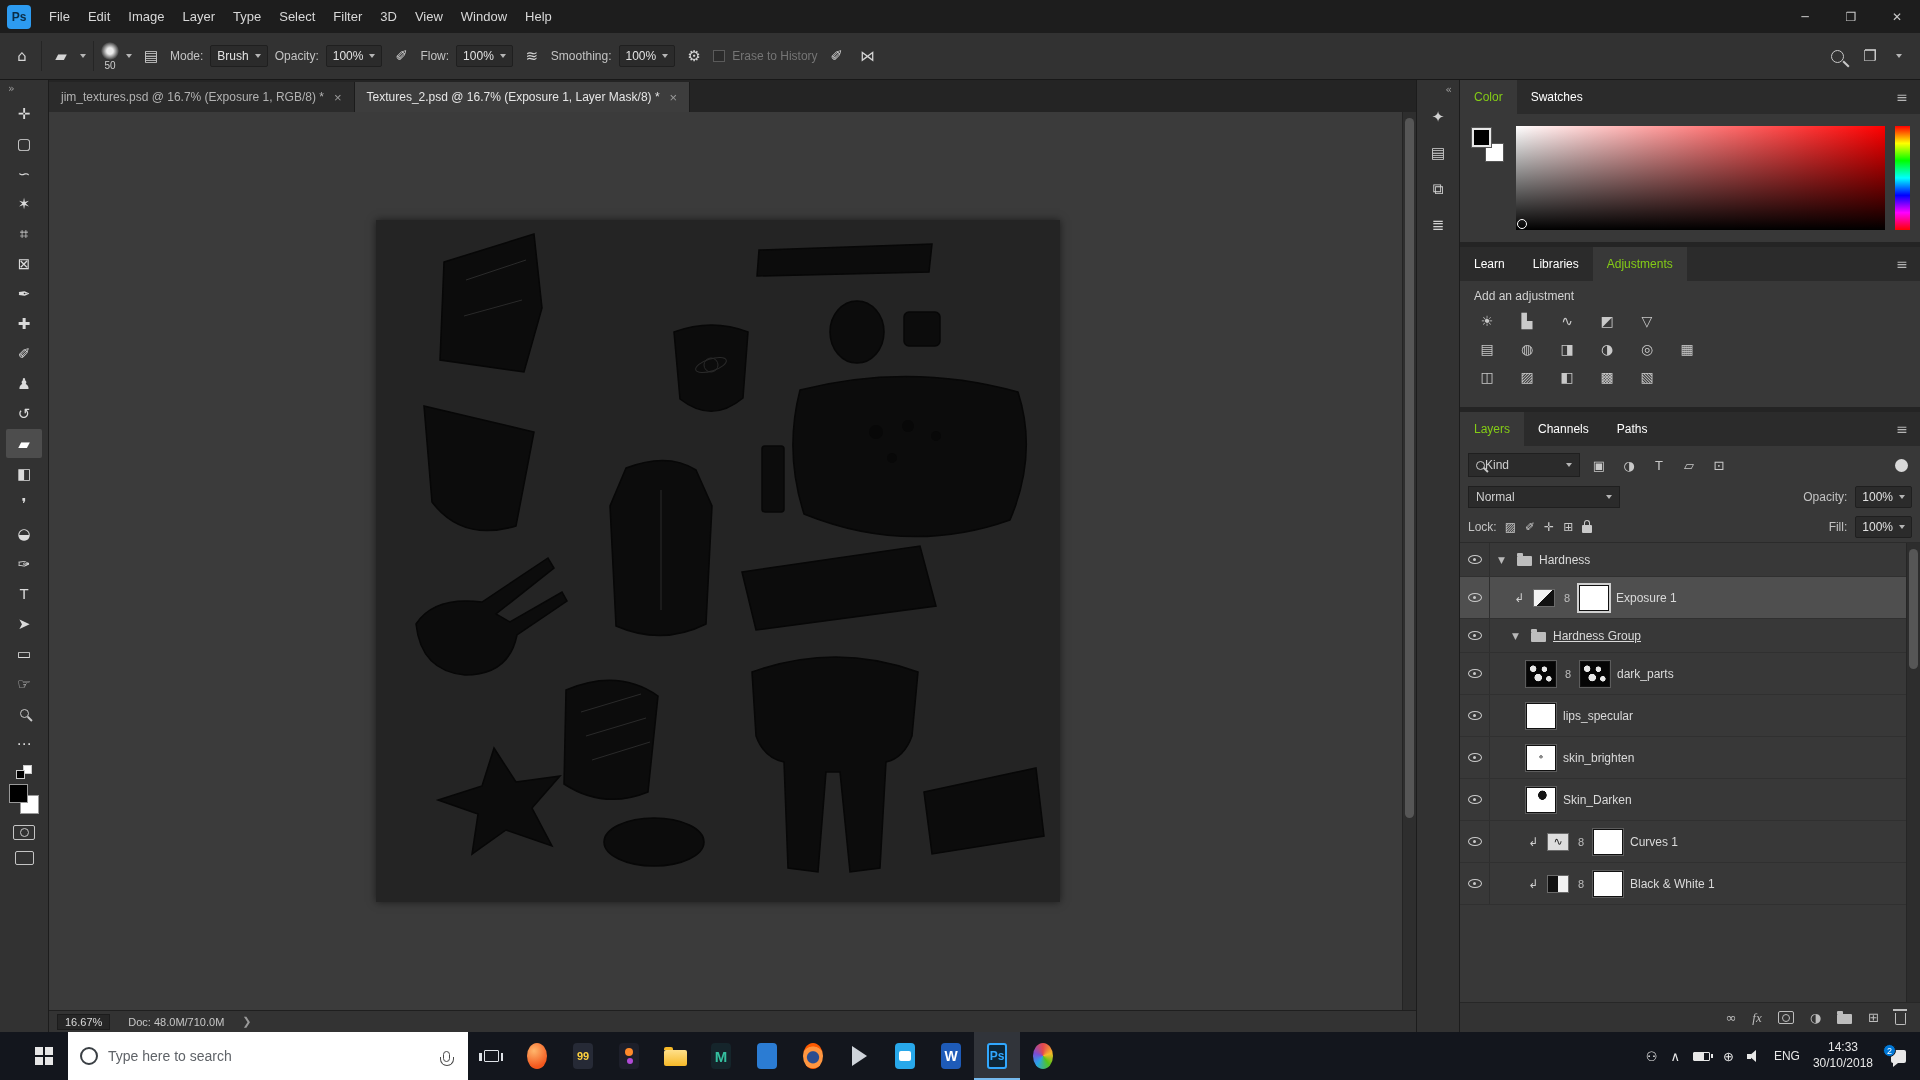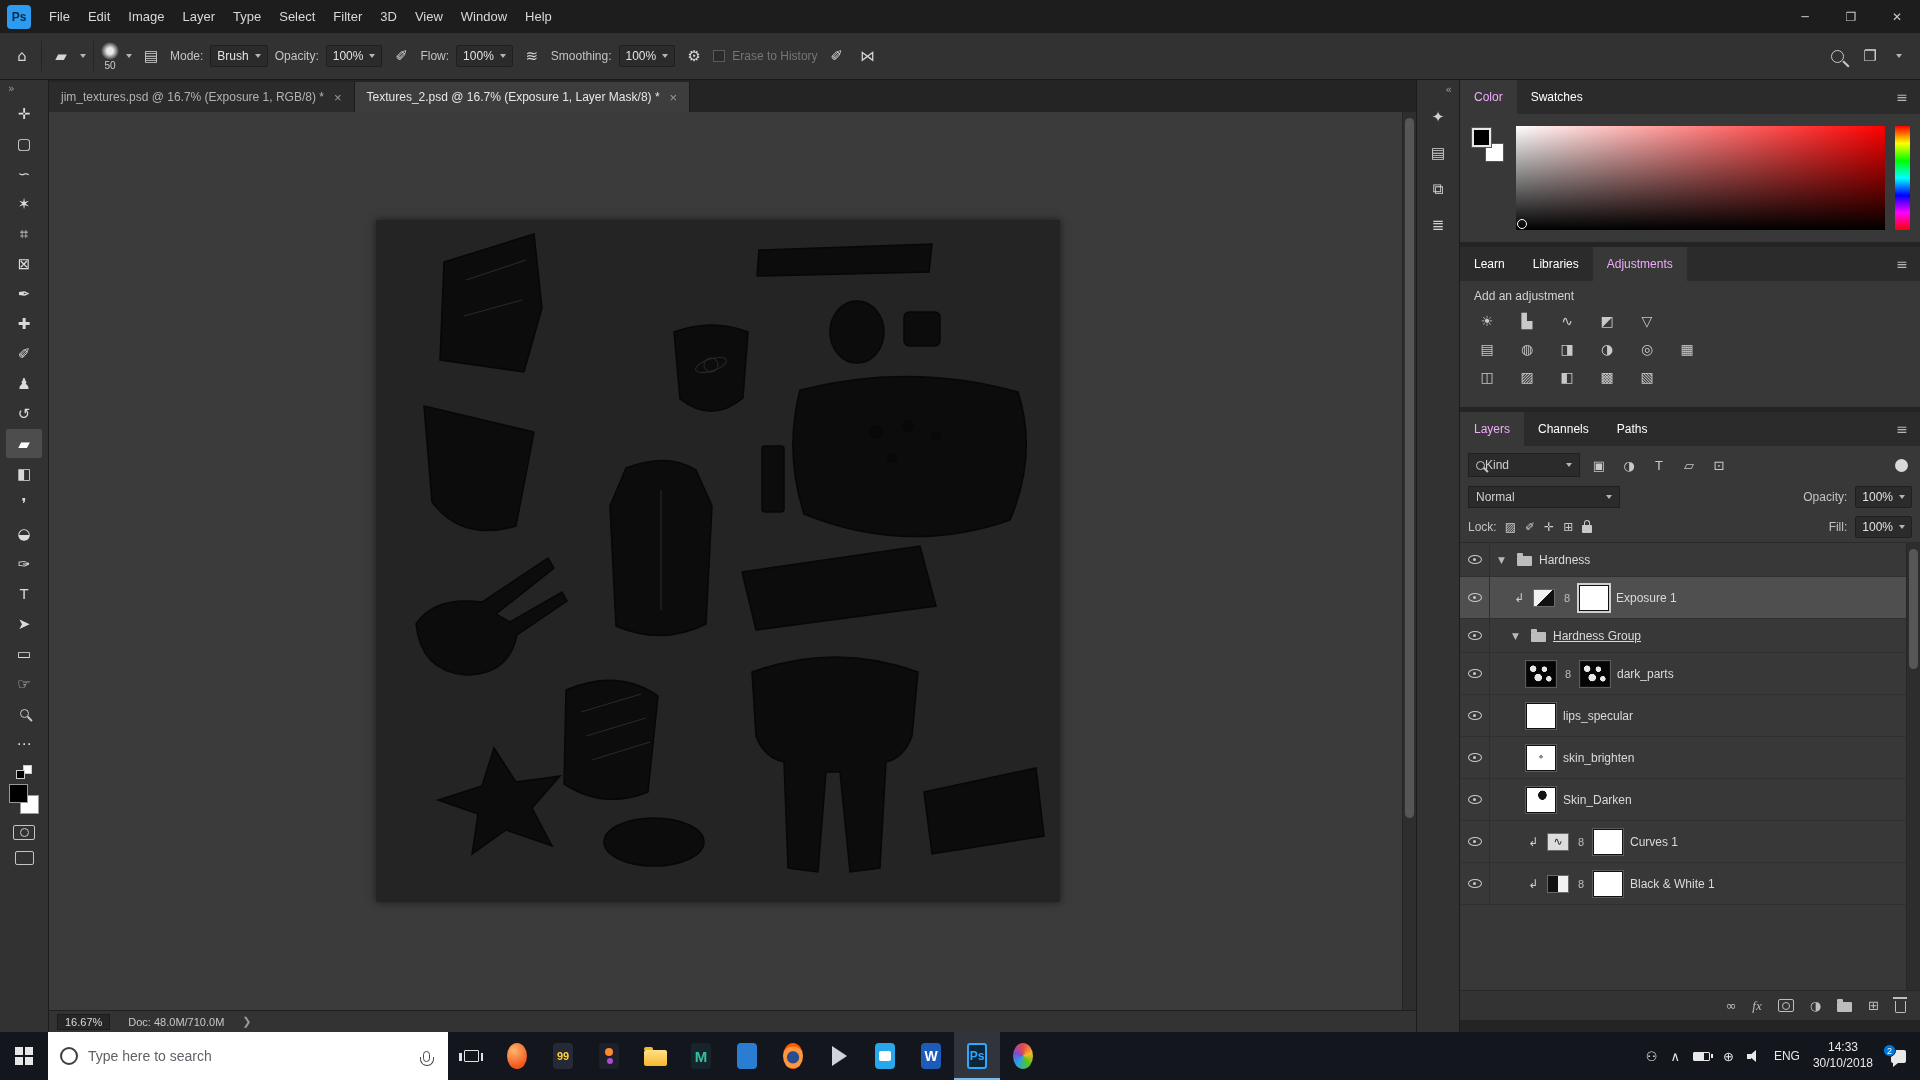--- a/index.html
+++ b/index.html
@@ -69,24 +69,24 @@
   .status-chev { color:#9a9a9a; }
 
   
   .right-rail { width:44px; background:#323232; border-left:1px solid #1c1c1c; border-right:1px solid #1c1c1c; display:flex; flex-direction:column; align-items:center; padding-top:3px; gap:6px; flex:0 0 auto; }
   .rail-head { color:#9a9a9a; font-size:11px; align-self:flex-end; padding-right:7px; }
   .rail-icon { width:34px; height:30px; display:flex; align-items:center; justify-content:center; color:#d2d2d2; font-size:15px; border-radius:3px; }
 
   
   .panels { width:460px; background:#242424; display:flex; flex-direction:column; flex:0 0 auto; }
   .panel-group { background:#383838; margin-bottom:5px; display:flex; flex-direction:column; }
-  .panel-group.grow { flex:1; margin-bottom:12px; min-height:0; }
+  .panel-group.grow { flex:1; margin-bottom:0; min-height:0; }
   .panel-tabs { height:34px; background:#2b2b2b; display:flex; align-items:stretch; flex:0 0 auto; }
   .ptab { padding:0 14px; display:flex; align-items:center; color:#ffffff; }
-  .ptab.active { background:#383838; color:#f0abfc; }
+  .ptab.active { background:#383838; color:#84cc16; }
   .panel-menu { margin-left:auto; padding:0 12px; display:flex; align-items:center; color:#b5b5b5; font-size:14px; }
 
   .color-body { display:flex; padding:12px 10px; gap:10px; }
   .mini-sw { position:relative; width:36px; height:40px; flex:0 0 auto; }
   .mini-fg { position:absolute; top:2px; left:2px; width:19px; height:19px; background:#000; border:2px solid #e8e8e8; outline:1px solid #555; z-index:2; }
   .mini-bg { position:absolute; bottom:4px; right:2px; width:19px; height:19px; background:#fff; border:1px solid #555; }
   .sat-box { flex:1; height:104px; position:relative; background:linear-gradient(to bottom,rgba(0,0,0,0),#000),linear-gradient(to right,#ffffff,#ff0000); }
   .picker-dot { position:absolute; left:1px; bottom:1px; width:10px; height:10px; border:1px solid #fff; border-radius:50%; }
   .hue-strip { width:15px; height:104px; flex:0 0 auto; background:linear-gradient(to bottom,#f00,#ff0,#0f0,#0ff,#00f,#f0f,#f00); }
 
@@ -140,21 +140,21 @@
 
   .layers-footer { height:30px; display:flex; align-items:center; justify-content:flex-end; gap:16px; padding:0 14px; background:#333; border-top:1px solid #272727; flex:0 0 auto; }
   .foot-icon { color:#bdbdbd; font-size:13px; display:flex; align-items:center; justify-content:center; }
   .fx { font-style:italic; font-family:"Liberation Serif",serif; font-size:13px; }
   .icon-maskbtn { width:16px; height:13px; border:1.5px solid #bdbdbd; border-radius:2px; display:flex; align-items:center; justify-content:center; }
   .icon-maskbtn::before { content:''; width:6px; height:6px; border:1.5px solid #bdbdbd; border-radius:50%; }
   .icon-trash { width:11px; height:12px; border:1.5px solid #bdbdbd; border-top:none; border-radius:0 0 2px 2px; position:relative; margin-top:3px; }
   .icon-trash::before { content:''; position:absolute; top:-4px; left:-3.5px; width:14px; height:2px; background:#bdbdbd; }
 
   
-  .taskbar { height:48px; background:#13161d; display:flex; align-items:stretch; flex:0 0 auto; color:#e8e8e8; }
+  .taskbar { height:48px; background:#13161d; display:flex; align-items:stretch; flex:0 0 auto; color:#e8e8e8;padding-left:20px; }
   .start-btn { width:48px; display:flex; align-items:center; justify-content:center; }
   .win-grid { display:grid; grid-template-columns:8px 8px; grid-template-rows:8px 8px; gap:1.5px; }
   .win-grid i { background:#e6e6e6; }
   .search-box { width:400px; background:#fff; display:flex; align-items:center; gap:10px; padding:0 12px; }
   .icon-cortana { width:18px; height:18px; border:2px solid #3a3f44; border-radius:50%; flex:0 0 auto; }
   .search-text { color:#5f6368; font-size:14px; flex:1; }
   .icon-mic { width:7px; height:11px; border:1.5px solid #4a4a4a; border-radius:4px; position:relative; margin-right:6px; flex:0 0 auto; }
   .icon-mic::after { content:''; position:absolute; left:-4.5px; top:5px; width:12px; height:8px; border:1.5px solid #4a4a4a; border-top:none; border-radius:0 0 9px 9px; }
   .tb-btn { width:46px; display:flex; align-items:center; justify-content:center; position:relative; }
   .tb-btn.active { background:rgba(255,255,255,.13); box-shadow:inset 0 -2px 0 #76b9ed; }

